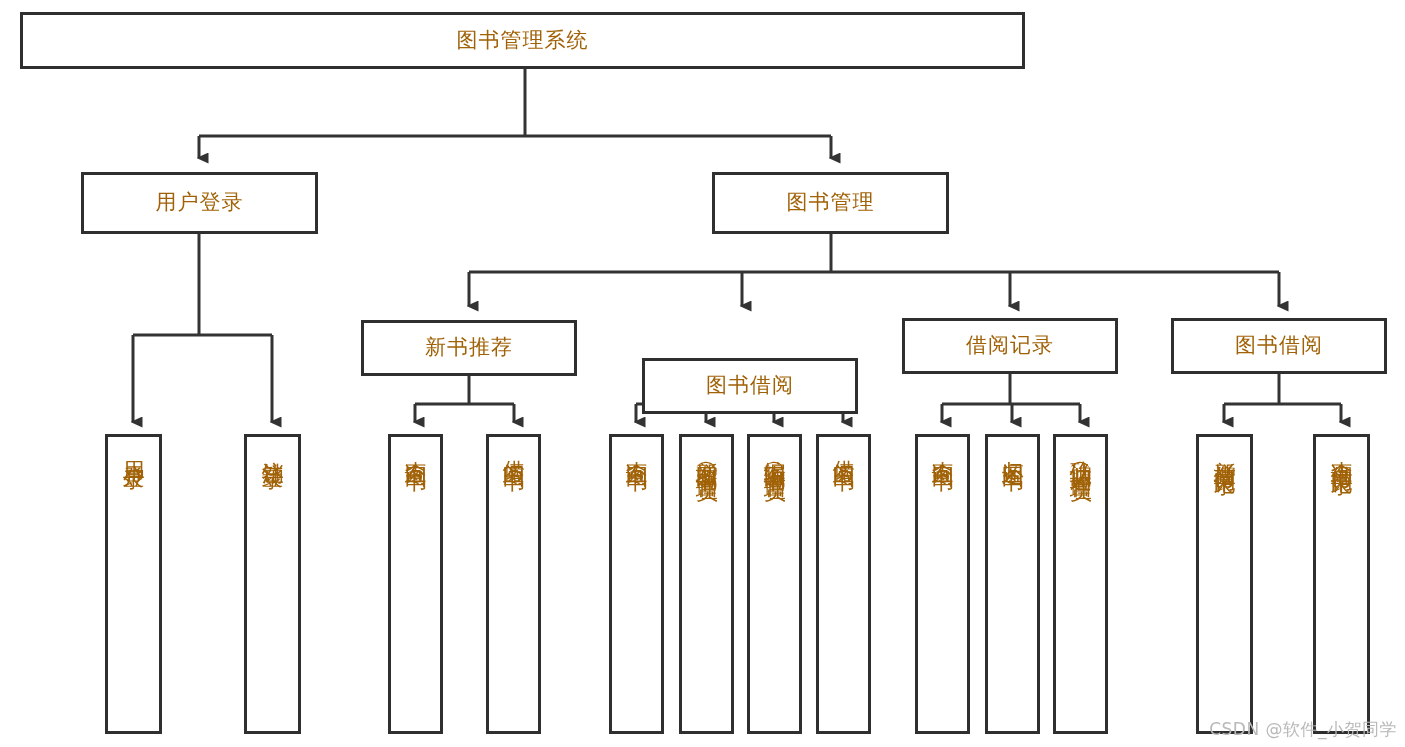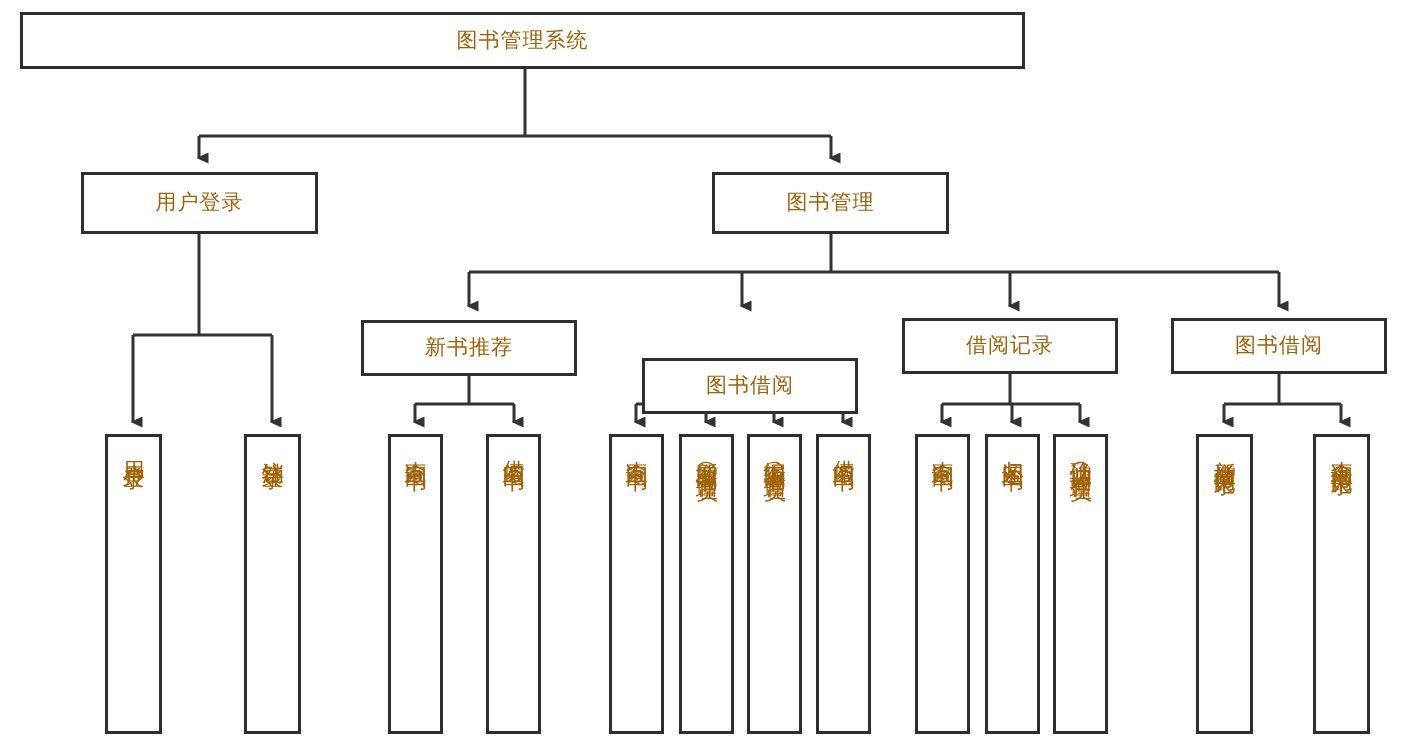--- a/index.html
+++ b/index.html
@@ -176,13 +176,14 @@
     <span class="lbl">确认归还（管理员）</span>
   </div>
 
   <div class="node leaf" style="left:1196px;top:434px;width:57px;height:300px;">
     <span class="lbl">新增借阅记录</span>
   </div>
   <div class="node leaf" style="left:1313px;top:434px;width:57px;height:300px;">
     <span class="lbl">查询借阅记录</span>
   </div>
 
+  <div id="watermark">CSDN @软件_小贺同学</div>
 </div>
 
 </body></html>

